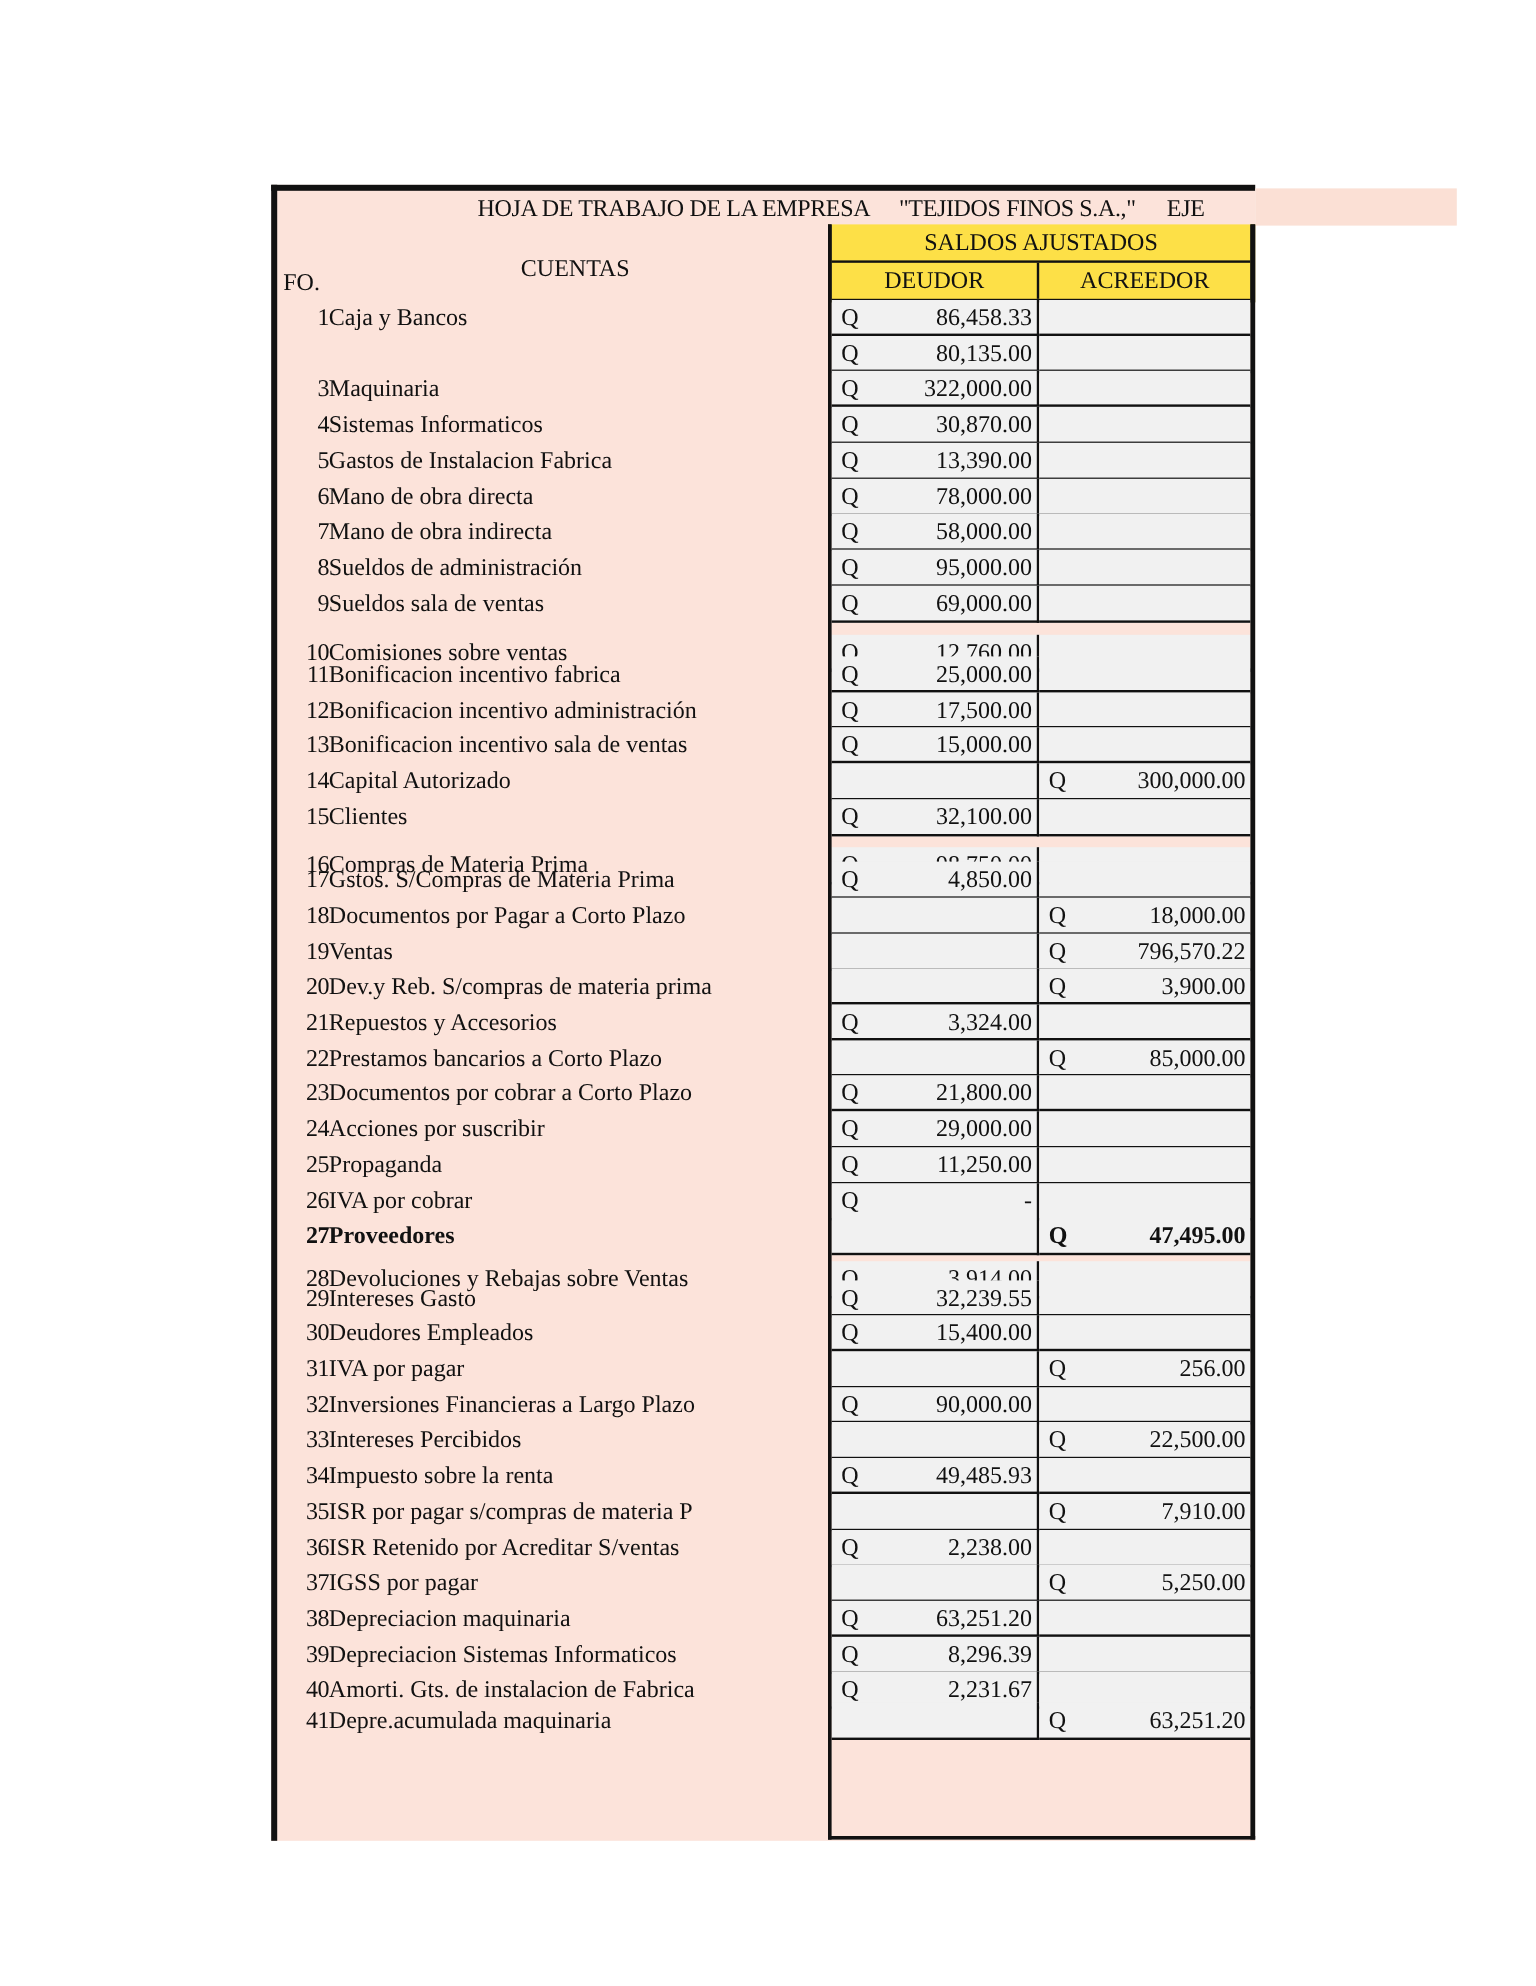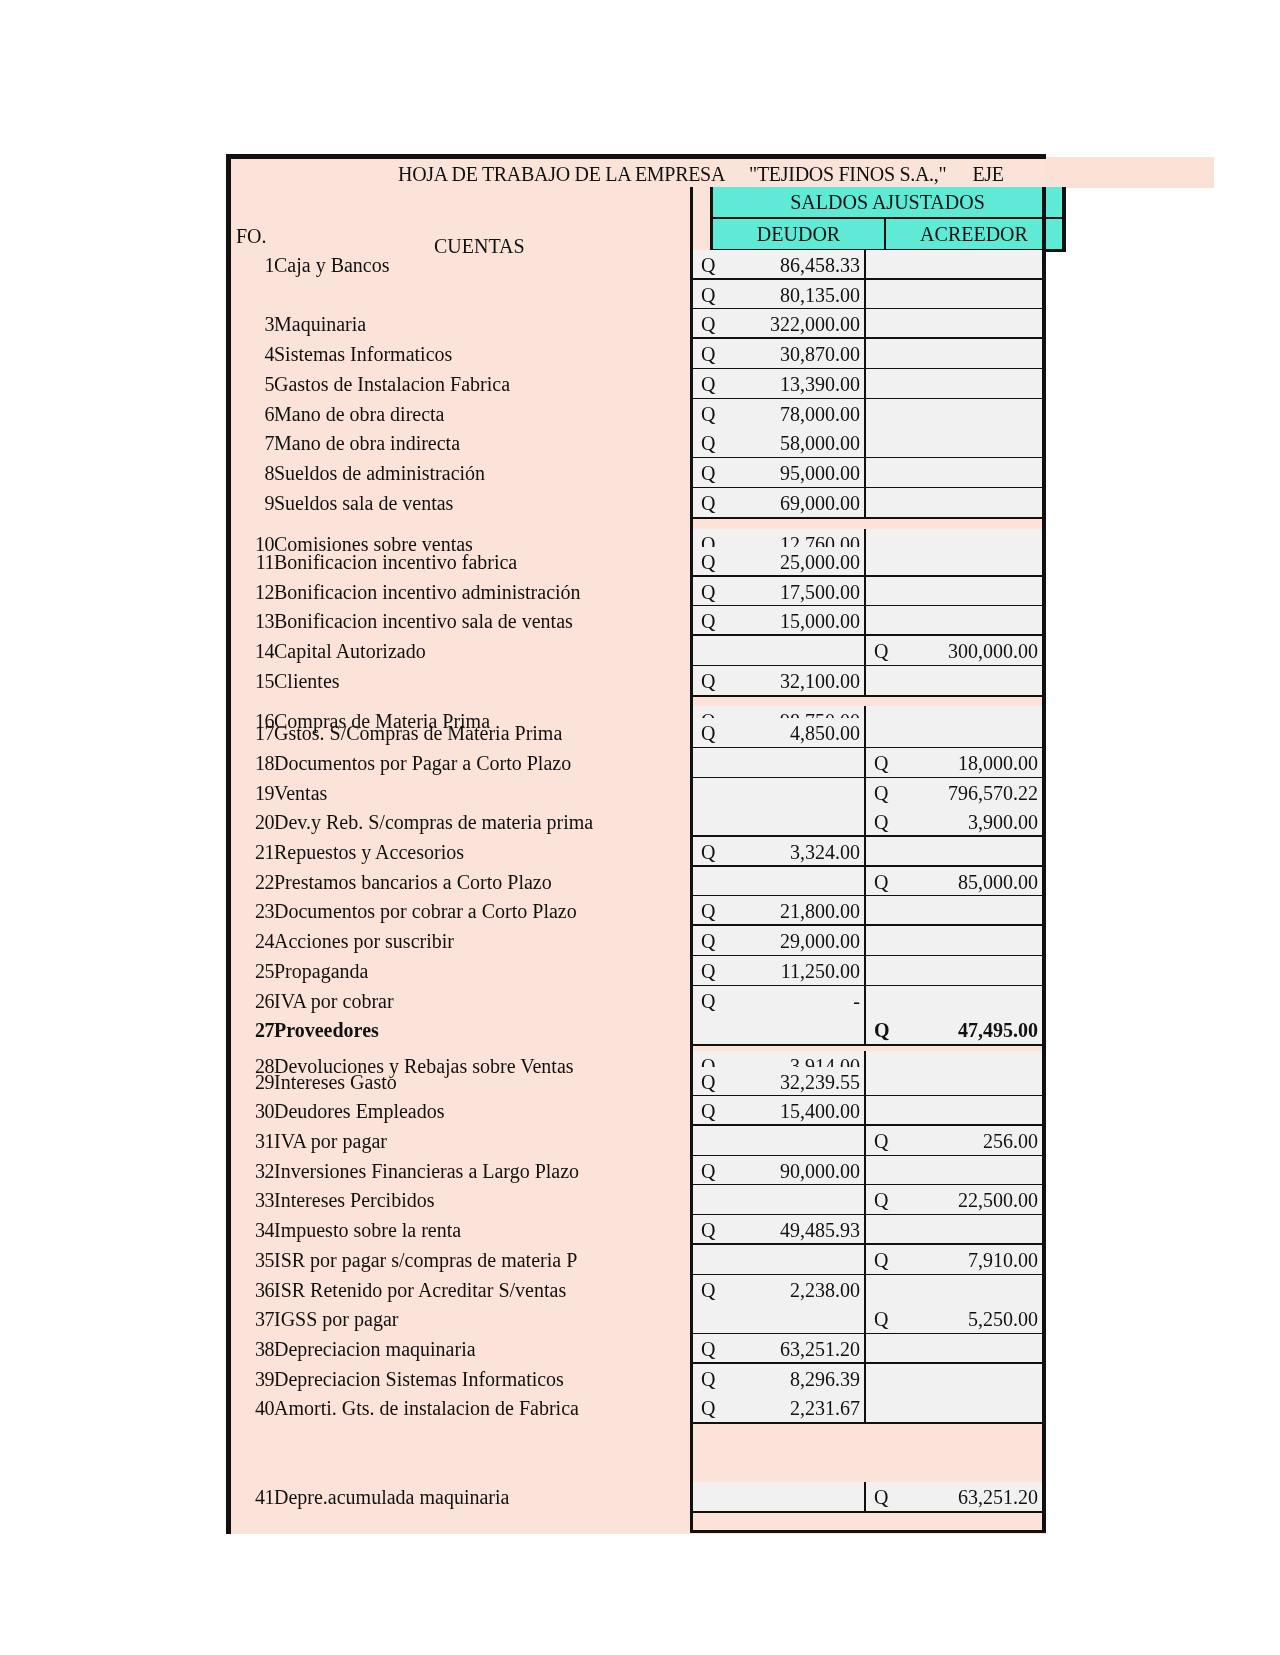--- a/index.html
+++ b/index.html
@@ -17,26 +17,26 @@
     position: absolute; left: 1046px; top: 157px; width: 168px; height: 31px;
     background: #fbe0d5;
   }
   .title {
     position: absolute; left: 398px; top: 163px; font-size: 20px; white-space: pre;
     letter-spacing: -0.3px;
   }
   .title .company { margin-left: 24px; }
   .title .eje { margin-left: 26px; }
   .hdr-fo { position: absolute; left: 236px; top: 225px; font-size: 20px; }
-  .hdr-cuentas { position: absolute; left: 434px; top: 235px; font-size: 20px; }
+  .hdr-cuentas { position: absolute; left: 434px; top: 213px; font-size: 20px; }
 
   .grid {
     position: absolute; left: 690px; top: 187px; width: 356px;
     border-left: 3px solid #111; border-right: 4px solid #111;
-    box-sizing: border-box; background: #5eead4; margin-left: 20px;
+    box-sizing: border-box; background: #fde047;
   }
   .grid .saldos {
     height: 30px; border-bottom: 2px solid #111; text-align: center;
     font-size: 20px; line-height: 30px;
   }
   .grid .cols { display: flex; height: 30px; border-bottom: 3px solid #111; justify-content: center; }
   .grid .cols div { text-align: center; font-size: 20px; line-height: 30px; }
   .c-deu { width: 173px; border-right: 2px solid #111; box-sizing: border-box; }
   .c-acr { flex: 1; }
 
@@ -475,21 +475,21 @@
     <div class="row" style="top: 1393.3px;">
       <div class="label"><span class="num">40</span><span>Amorti. Gts. de instalacion de Fabrica</span></div>
       <div class="cell deu">
         <span class="q">Q</span>
         <span class="amt">2,231.67</span>
       </div>
       <div class="cell acr">
         <span class="amt"></span>
       </div>
     </div>
-    <div class="row" style="top: 1482px;">
+    <div class="row" style="top: 1419px;">
       <div class="label"><span class="num">41</span><span>Depre.acumulada maquinaria</span></div>
       <div class="cell deu">
         <span class="amt"></span>
       </div>
       <div class="cell acr">
         <span class="q">Q</span>
         <span class="amt">63,251.20</span>
       </div>
     </div>
   </div>

